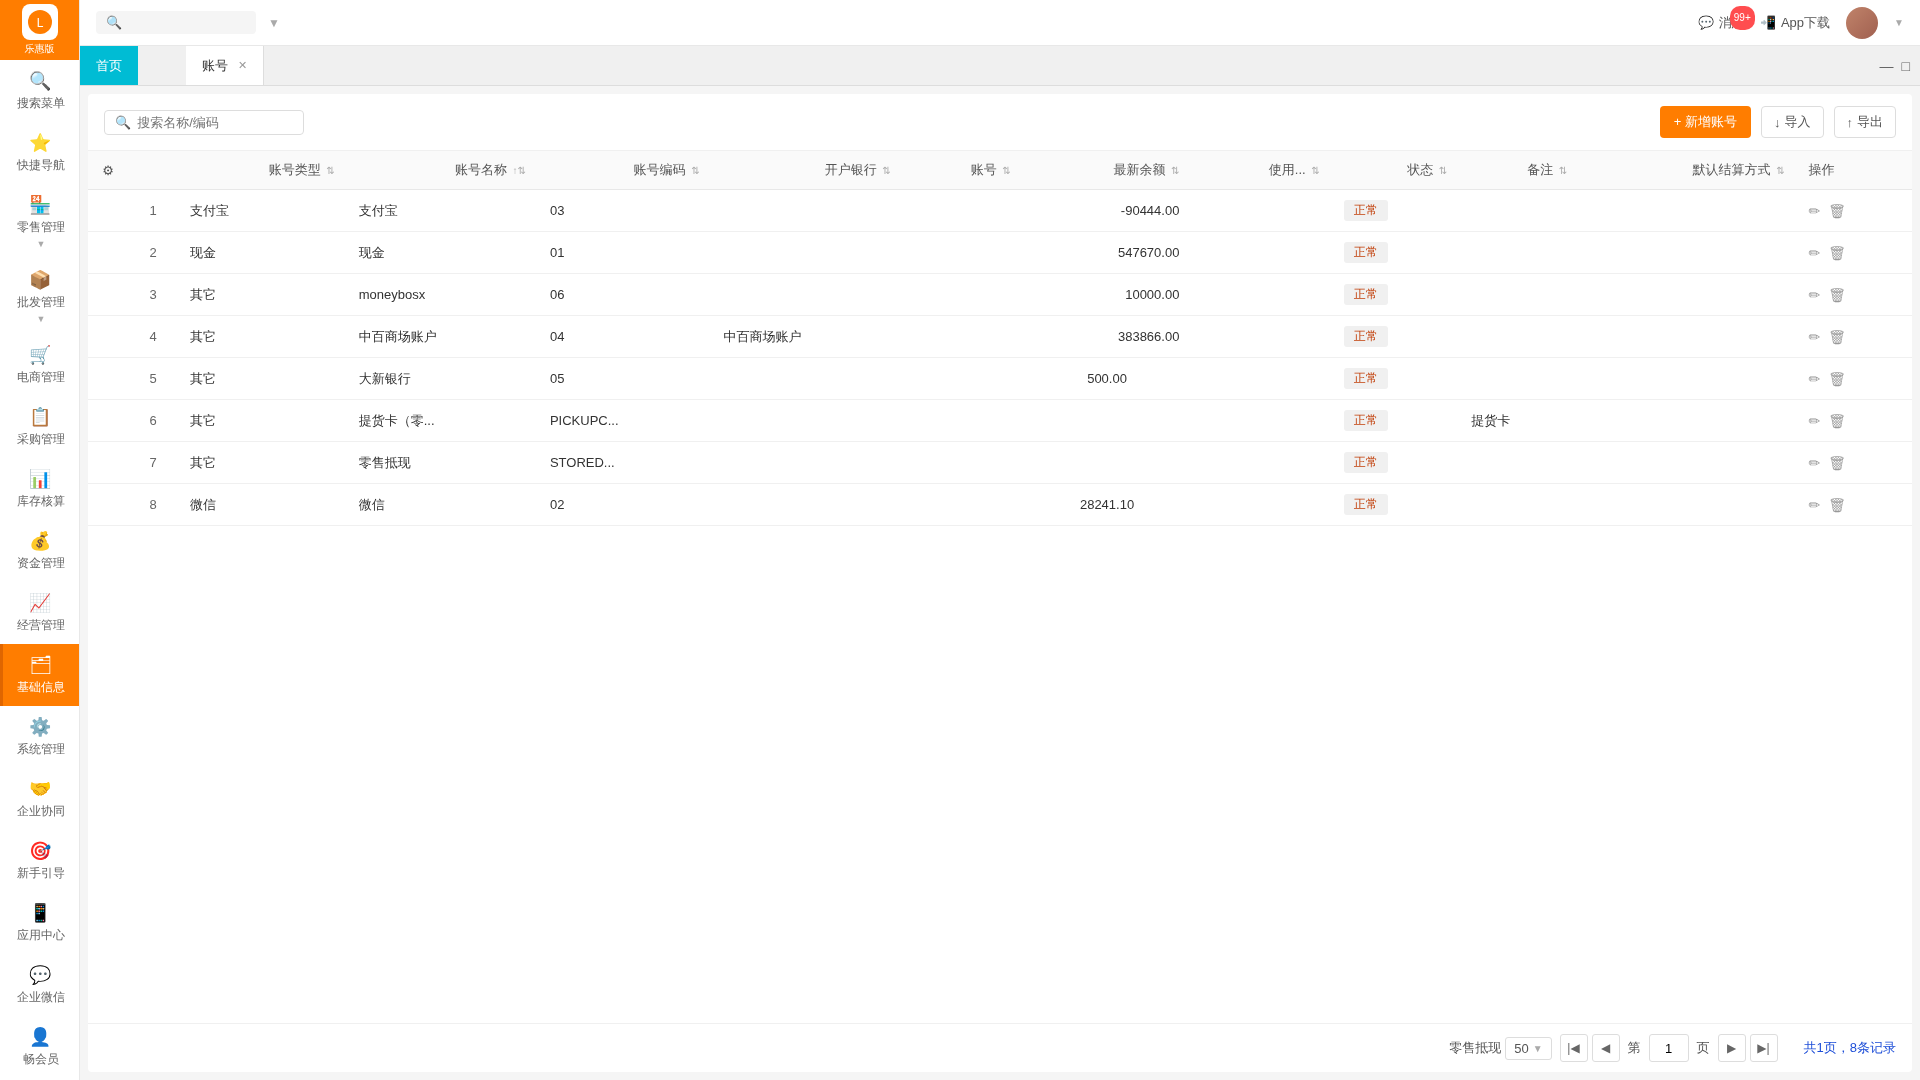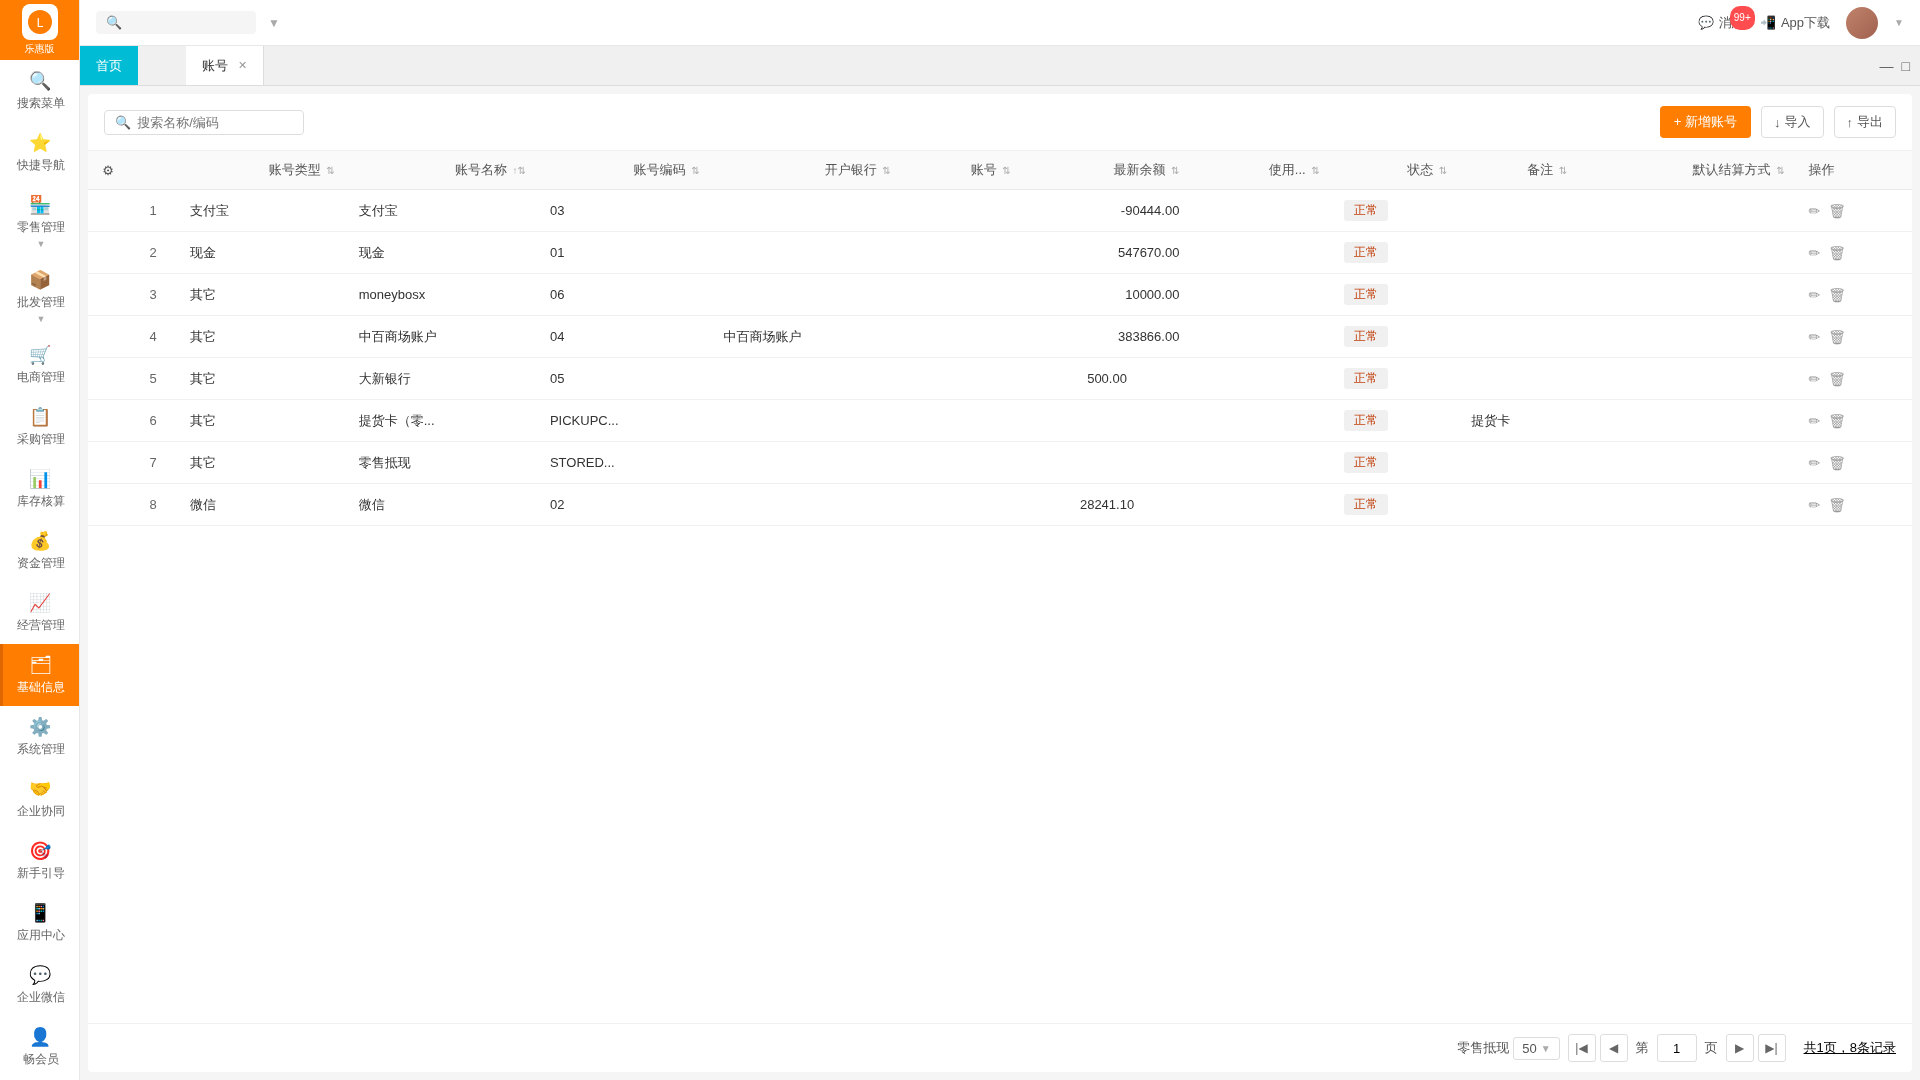--- a/index.html
+++ b/index.html
@@ -584,17 +584,17 @@
       </div>
       <div class="page-nav">
         <button class="page-btn">|◀</button>
         <button class="page-btn">◀</button>
         <span style="margin:0 4px;">第</span>
         <input class="page-input" type="text" value="1" style="">
         <span style="margin:0 4px;">页</span>
         <button class="page-btn">▶</button>
         <button class="page-btn">▶|</button>
       </div>
-      <span style="margin-left:10px;color:#000000;text-decoration:underline;">共1页，8条记录</span>
+      <span style="margin-left:18px;color:#1d4ed8;">共1页，8条记录</span>
     </div>
 
   </div>
 </div>
 
 </body></html>

